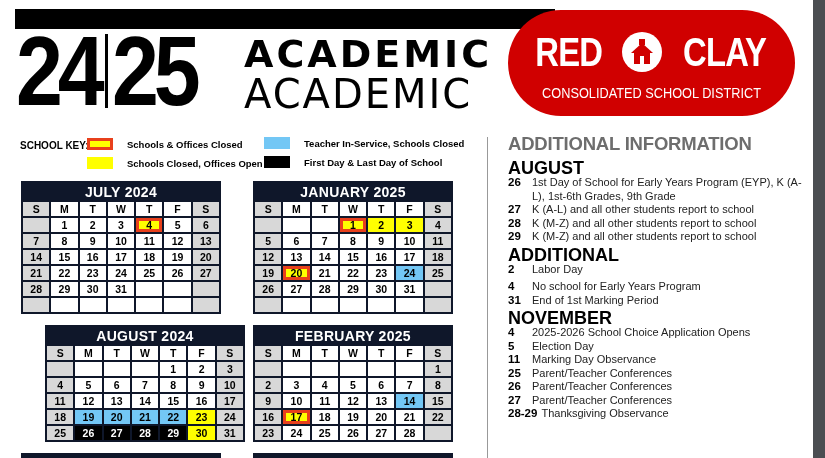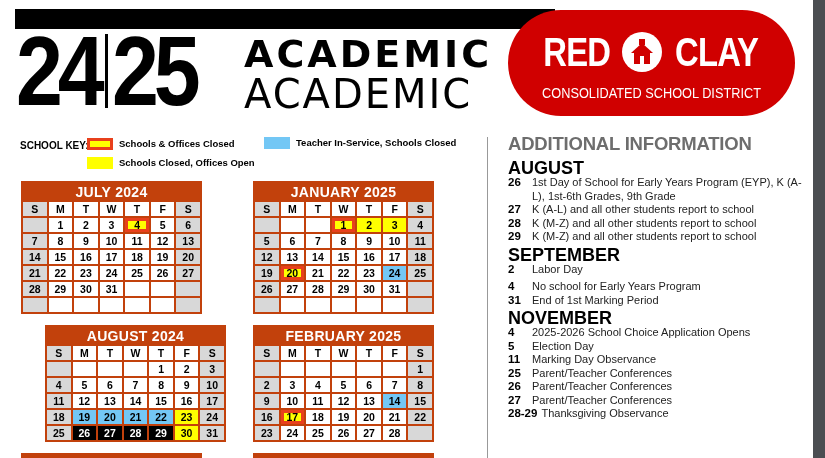--- a/index.html
+++ b/index.html
@@ -11,38 +11,38 @@
   .big-year { position: absolute; left: 16px; top: 30px; height: 82px; display: flex; align-items: center; }
   .big-year .num { font-family: "Liberation Sans", sans-serif; font-weight: 900; font-size: 98px; letter-spacing: -6px; line-height: 1; transform: scaleX(0.86); transform-origin: left center; display: inline-block; }
   .big-year .sep { display: inline-block; width: 3px; height: 74px; background: #000; margin: 0 4px 0 -8px; }
   .big-year .num2 { margin-left: 0; }
 
   .title-words { position: absolute; left: 244px; top: 34px; }
   .title-words .w1 { font-family: "DejaVu Sans", sans-serif; font-weight: 700; font-size: 38px; letter-spacing: 3px; line-height: 40px; }
   .title-words .w2 { font-family: "DejaVu Sans", sans-serif; font-weight: 400; font-size: 40px; letter-spacing: 2px; line-height: 40px; }
 
   .logo { position: absolute; left: 508px; top: 10px; width: 287px; height: 106px; background: #d00000; border-radius: 53px; color: #fff; text-align: center; }
-  .logo .brand { position: absolute; left: 0; right: 0; top: 22px; display: flex; justify-content: center; align-items: center; gap: 4px; text-align: center; }
+  .logo .brand { position: absolute; left: 0; right: 0; top: 22px; display: flex; justify-content: center; align-items: center; gap: 12px; text-align: center; }
   .logo .brand span.txt { font-family: "Liberation Sans", sans-serif; font-weight: 700; font-size: 40px; letter-spacing: -1px; transform: scaleX(0.82); display: inline-block; line-height: 1; }
   .logo .house { width: 40px; height: 40px; border-radius: 50%; background: #fff; position: relative; display: inline-block; }
   .logo .house svg { position: absolute; left: 6px; top: 5px; }
   .logo .sub { position: absolute; left: 0; right: 0; top: 74px; font-family: "Liberation Sans", sans-serif; font-size: 15px; letter-spacing: 0px; transform: scaleX(0.85); display: block; }
 
   .right-strip { position: absolute; left: 813px; top: 0; width: 12px; height: 458px; background: #4b4e52; }
 
   .color-key { position: absolute; left: 20px; top: 137px; width: 450px; height: 40px; font-size: 9.5px; font-weight: 700; }
   .color-key .ck-label { position: absolute; left: 0; top: 3px; font-size: 10px; }
-  .ck-item { position: absolute; display: flex; align-items: flex-start; gap: 6px; }
+  .ck-item { position: absolute; display: flex; align-items: center; gap: 14px; }
   .swatch { display: inline-block; width: 26px; height: 12px; }
   .sw-closed { background: #ffff00; border: 3px solid #e8401c; }
   .sw-yellow { background: #ffff00; }
   .sw-blue { background: #73c7f5; }
   .sw-black { background: #000; }
 
-  .cal { position: absolute; width: 181px; background: #c2410c; padding: 0 2px 2px 2px; }
+  .cal { position: absolute; width: 200px; background: #0f172a; padding: 0 2px 2px 2px; }
   .cal .cal-title { height: 21px; color: #fff; text-align: center; font-weight: 900; font-size: 14px; line-height: 22px; letter-spacing: 0.3px; }
   .cal .grid { display: grid; grid-template-columns: repeat(7, 1fr); gap: 2px; }
   .cal .cell { height: 14px; font-size: 10.5px; font-weight: 700; text-align: center; line-height: 14px; background: #fff; color: #000; }
   .cal .cell.hdr { font-size: 10.5px; font-weight: 900; }
   .cal .cell.we { background: #d8d8d8; }
   .cal .cell.closed { background: #ffff00; box-shadow: inset 0 0 0 3px #e8401c; }
   .cal .cell.yellow { background: #ffff00; }
   .cal .cell.blue { background: #73c7f5; }
   .cal .cell.black { background: #000; color: #fff; }
 
@@ -97,20 +97,24 @@
     <span class="swatch sw-closed"></span>
     <span>Schools &amp; Offices Closed</span>
   </div>
   <div class="ck-item" style="left:67px; top:20px;">
     <span class="swatch sw-yellow"></span>
     <span>Schools Closed, Offices Open</span>
   </div>
   <div class="ck-item" style="left:244px; top:0px;">
     <span class="swatch sw-blue"></span>
     <span>Teacher In-Service, Schools Closed</span>
+  </div>
+  <div class="ck-item" style="left:244px; top:19px;">
+    <span class="swatch sw-black"></span>
+    <span>First Day &amp; Last Day of School</span>
   </div>
 </div>
 
 <div class="cal" id="cal-0" style="left:21px; top:181px;">
   <div class="cal-title">JULY 2024</div>
   <div class="grid">
       <div class="cell hdr we">S</div>
       <div class="cell hdr">M</div>
       <div class="cell hdr">T</div>
       <div class="cell hdr">W</div>
@@ -334,21 +338,21 @@
         <div class="entry">
           <span class="d">28</span>
           <span class="t">K (M-Z) and all other students report to school</span>
         </div>
         <div class="entry">
           <span class="d">29</span>
           <span class="t">K (M-Z) and all other students report to school</span>
         </div>
       </div>
       <div class="section">
-        <div class="month">SEPTEMBER</div>
+        <div class="month">ADDITIONAL</div>
         <div class="entry">
           <span class="d">2</span>
           <span class="t">Labor Day</span>
         </div>
       </div>
       <div class="section">
         <div class="entry">
           <span class="d">4</span>
           <span class="t">No school for Early Years Program</span>
         </div>

